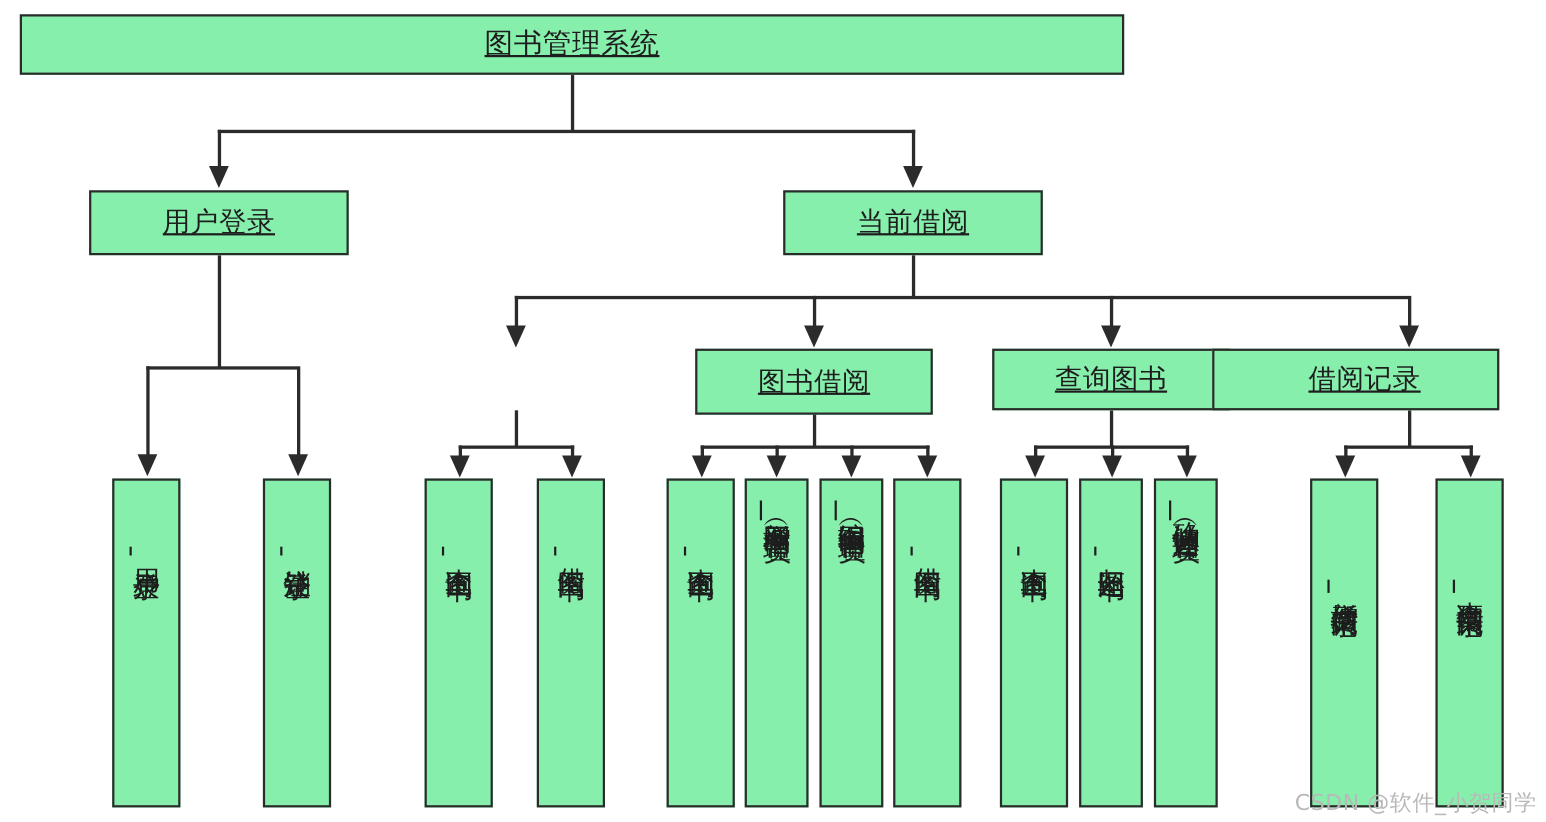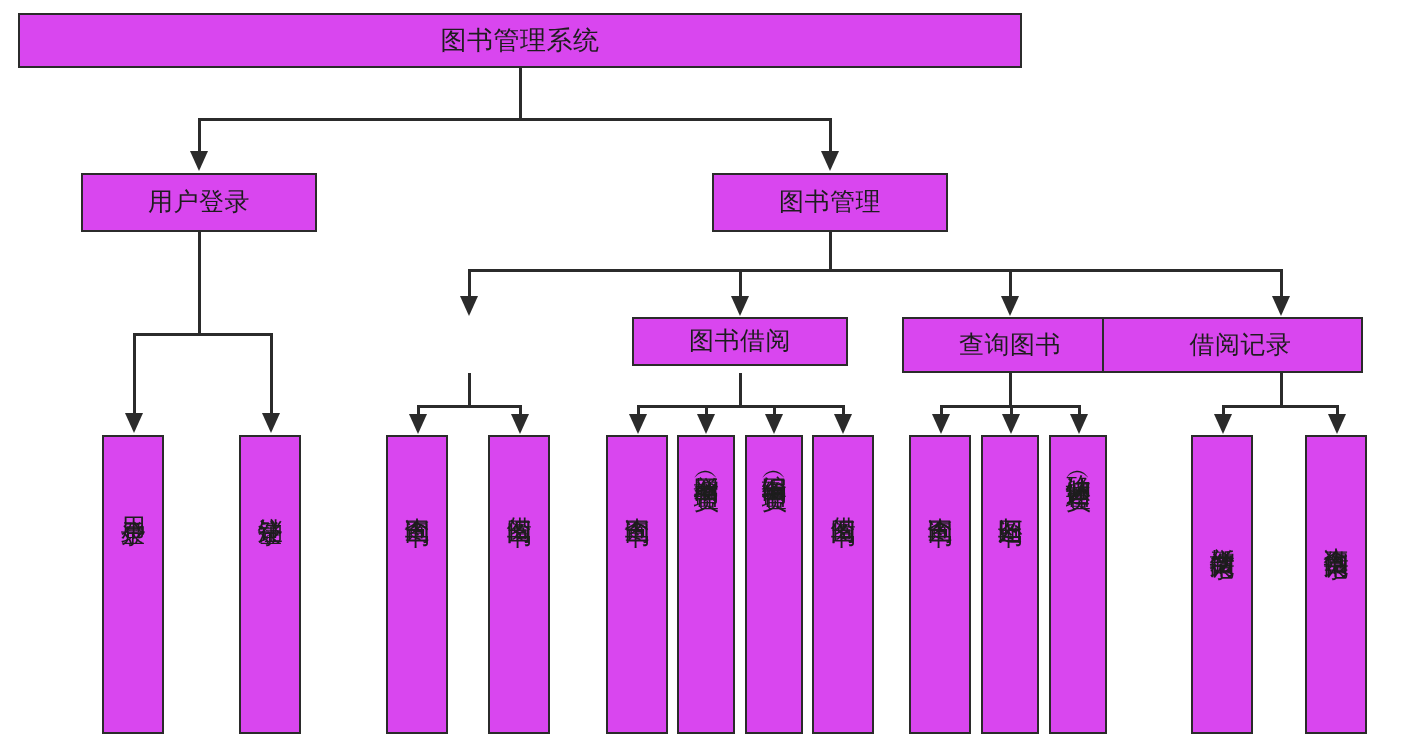--- a/index.html
+++ b/index.html
@@ -16,26 +16,27 @@
     width: 1405px;
     height: 747px;
     background: #ffffff;
     overflow: hidden;
   }
   
   .node {
     position: absolute;
     box-sizing: border-box;
     border: 2.5px solid #2b2b2b;
-    background: #d946ef;
+    background: #86efac;
     display: flex;
     align-items: center;
     justify-content: center;
     color: #1d1d1d;
     z-index: 3;
+    text-decoration: underline;
   }
   .node.h {
     
     font-size: 25px;
     line-height: 1.15;
     letter-spacing: 0.5px;
     white-space: nowrap;
   }
   .node.root {
     font-size: 26px;
@@ -107,42 +108,42 @@
 
   <div class="vline" style="left:198px; top:118px; height:35px;"></div>
   <div class="arrow" style="left:190px; top:151px;"></div>
   <div class="vline" style="left:829px; top:118px; height:35px;"></div>
   <div class="arrow" style="left:821px; top:151px;"></div>
 
   <div class="node h" style="left:81px; top:173px; width:236px; height:59px;">
     <span>用户登录</span>
   </div>
   <div class="node h" style="left:712px; top:173px; width:236px; height:59px;">
-    <span>图书管理</span>
+    <span>当前借阅</span>
   </div>
 
   <div class="vline" style="left:198px; top:232px; height:103px;"></div>
   <div class="hline" style="left:133px; top:333px; width:137px;"></div>
   <div class="vline" style="left:133px; top:333px; height:82px;"></div>
   <div class="arrow" style="left:125px; top:413px;"></div>
   <div class="vline" style="left:270px; top:333px; height:82px;"></div>
   <div class="arrow" style="left:262px; top:413px;"></div>
 
   <div class="vline" style="left:829px; top:232px; height:39px;"></div>
   <div class="hline" style="left:468px; top:269px; width:812px;"></div>
   <div class="vline" style="left:468px; top:269px; height:30px;"></div>
   <div class="arrow" style="left:460px; top:296px;"></div>
   <div class="vline" style="left:739px; top:269px; height:30px;"></div>
   <div class="arrow" style="left:731px; top:296px;"></div>
   <div class="vline" style="left:1009px; top:269px; height:30px;"></div>
   <div class="arrow" style="left:1001px; top:296px;"></div>
   <div class="vline" style="left:1280px; top:269px; height:30px;"></div>
   <div class="arrow" style="left:1272px; top:296px;"></div>
 
-  <div class="node h" style="left:632px; top:317px; width:216px; height:49px;">
+  <div class="node h" style="left:632px; top:317px; width:216px; height:60px;">
     <span>图书借阅</span>
   </div>
   <div class="node h" style="left:902px; top:317px; width:216px; height:56px;">
     <span>查询图书</span>
   </div>
   <div class="node h" style="left:1102px; top:317px; width:261px; height:56px;padding-left:16px;">
     <span>借阅记录</span>
   </div>
 
   <div class="vline" style="left:468px; top:373px; height:34px;"></div>
@@ -216,14 +217,15 @@
     <span>确认归还（管理员）</span>
   </div>
 
   <div class="node v pad-lg" style="left:1191px; top:435px; width:62px; height:299px;">
     <span>新增借阅记录</span>
   </div>
   <div class="node v pad-lg" style="left:1305px; top:435px; width:62px; height:299px;">
     <span>查询借阅记录</span>
   </div>
 
+  <div id="watermark">CSDN @软件_小贺同学</div>
 
 </div>
 
 </body></html>

